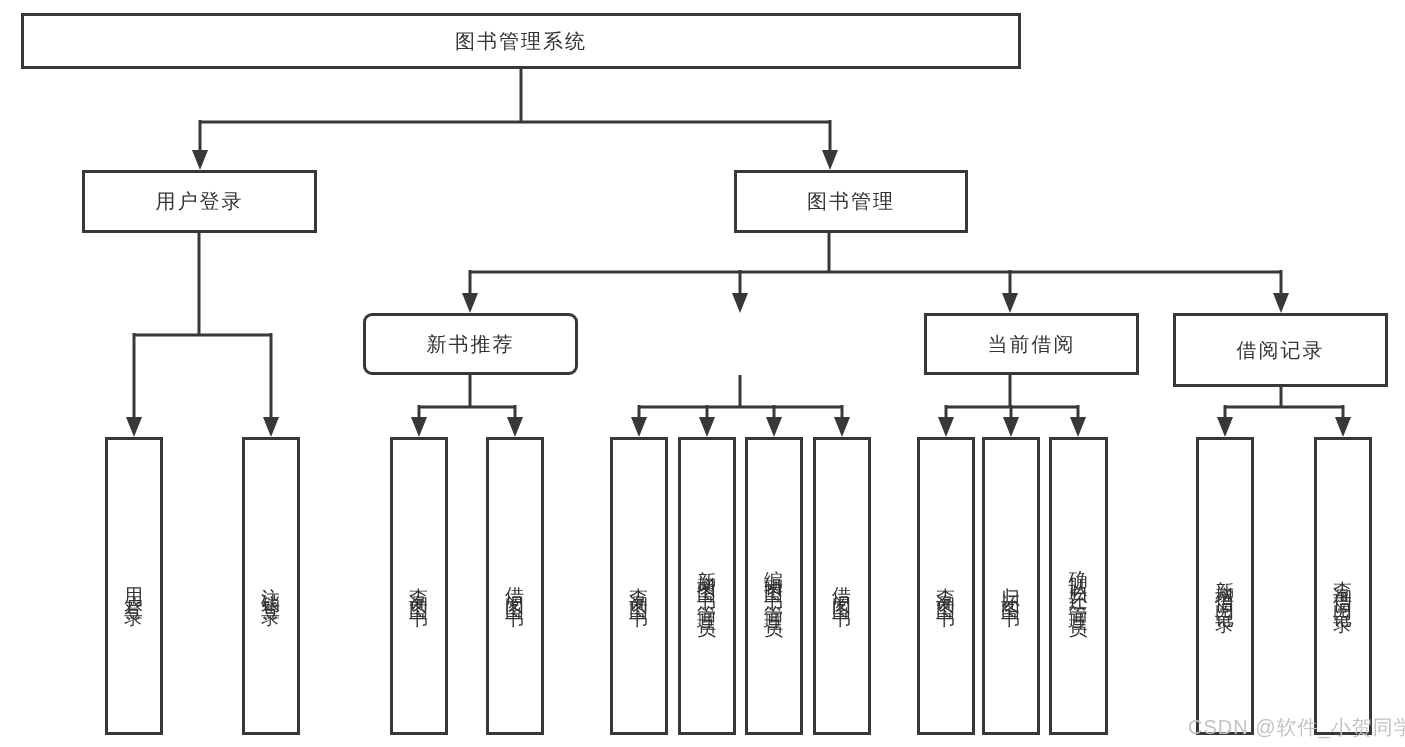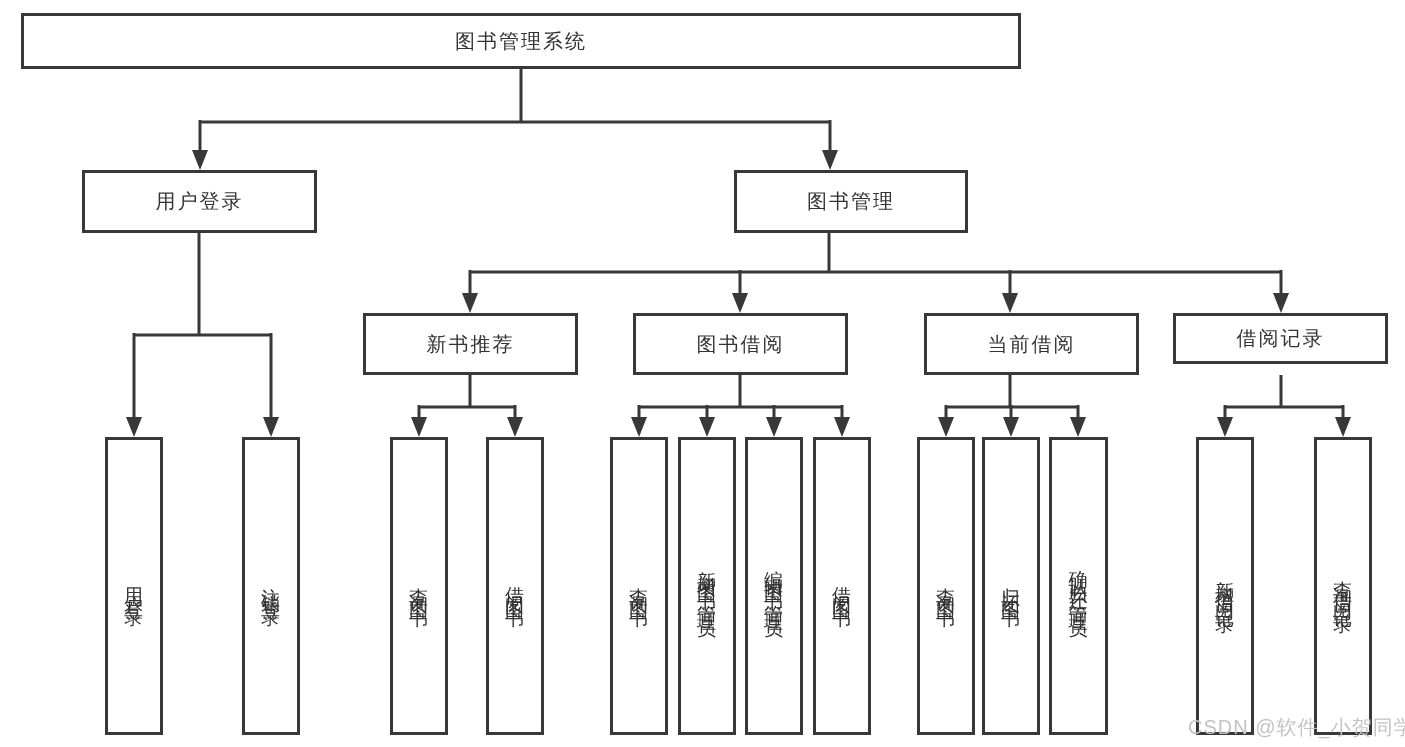--- a/index.html
+++ b/index.html
@@ -90,30 +90,27 @@
     <span class="hlabel">图书管理系统</span>
   </div>
 
   <div class="box" style="left:82px; top:170px; width:235px; height:63px;">
     <span class="hlabel">用户登录</span>
   </div>
   <div class="box" style="left:712px; top:170px; width:234px; height:63px;margin-left:22px;">
     <span class="hlabel">图书管理</span>
   </div>
 
-  <div class="box" style="left:363px; top:313px; width:215px; height:62px;">
+  <div class="box" style="left:363px; top:313px; width:215px; height:62px;border-radius:9px;">
     <span class="hlabel">新书推荐</span>
-  </div>
-  <div class="box" style="left:633px; top:313px; width:215px; height:62px;">
-    <span class="hlabel">图书借阅</span>
   </div>
   <div class="box" style="left:903px; top:313px; width:215px; height:62px;margin-left:21px;">
     <span class="hlabel">当前借阅</span>
   </div>
-  <div class="box" style="left:1173px; top:313px; width:215px; height:51px;align-items:center;">
+  <div class="box" style="left:1173px; top:313px; width:215px; height:74px;align-items:center;">
     <span class="hlabel">借阅记录</span>
   </div>
 
   <div class="box leaf" style="left:105px; top:437px; width:58px; height:298px;">
     <span class="vlabel">用户登录</span>
   </div>
   <div class="box leaf" style="left:242px; top:437px; width:58px; height:298px;">
     <span class="vlabel">注销登录</span>
   </div>
 

